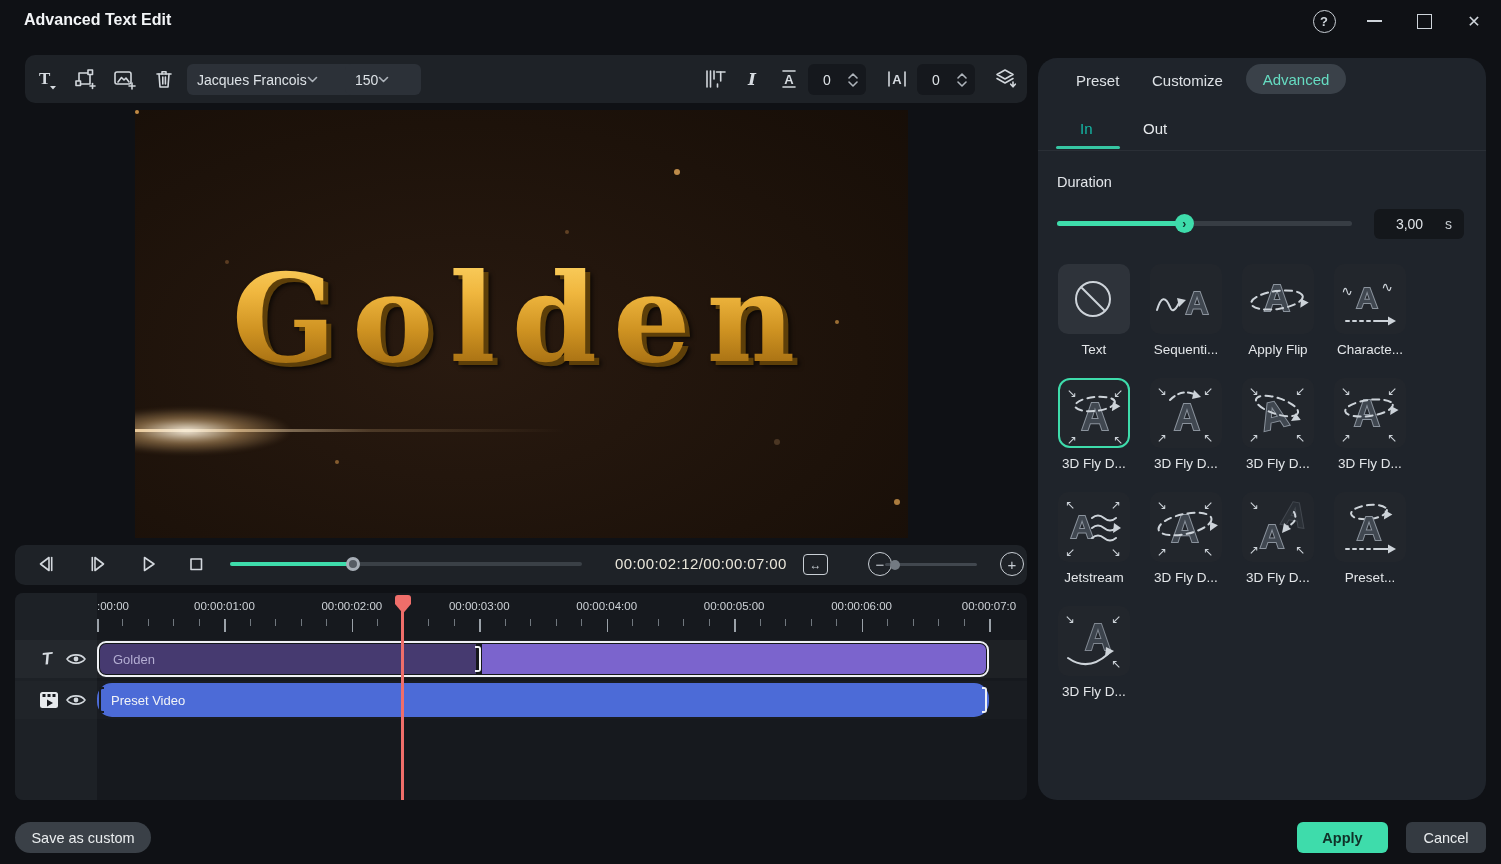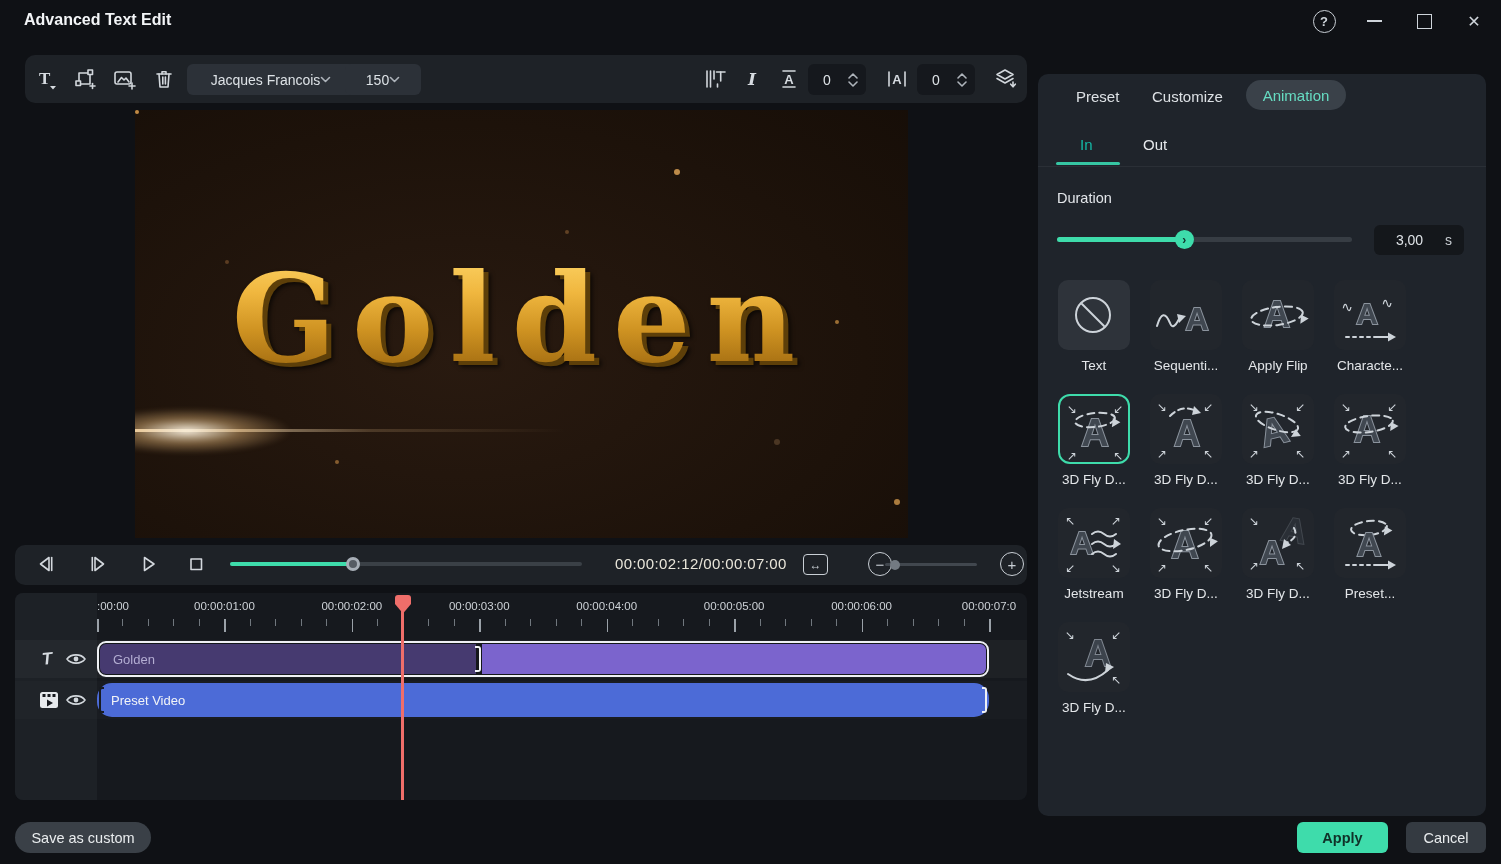--- a/index.html
+++ b/index.html
@@ -9,21 +9,21 @@
   .title{position:absolute;left:24px;top:11px;font-size:16px;font-weight:bold;color:#f3f5f7;}
   .cbtn{position:absolute;top:7px;width:28px;height:28px;display:flex;align-items:center;justify-content:center;color:#ced4da;}
   .helpc{width:21px;height:21px;border:1.6px solid #c9cfd5;border-radius:50%;display:flex;align-items:center;justify-content:center;font-size:13px;font-weight:bold;}
   .minbar{width:15px;height:0;border-top:2px solid #ced4da;}
   .maxbox{width:13px;height:13px;border:1.8px solid #ced4da;}
   .closex{font-size:16px;}
   
   .toolbar{position:absolute;left:25px;top:55px;width:1002px;height:48px;background:#1e2227;border-radius:10px;}
   .tico{position:absolute;top:12px;width:24px;height:24px;}
   .tico svg{stroke:#d2d7dc;stroke-width:1.6;fill:none;stroke-linecap:round;stroke-linejoin:round;}
-  .sel{position:absolute;top:9px;height:31px;background:#2c3138;border-radius:6px;display:flex;align-items:center;justify-content:center;padding:0 10px;font-size:14px;color:#dde2e6;}
+  .sel{position:absolute;top:9px;height:31px;background:#2c3138;border-radius:6px;display:flex;align-items:center;justify-content:flex-start;padding:0 10px;font-size:14px;color:#dde2e6;}
   .spinbox{position:absolute;top:9px;width:58px;height:31px;background:#15181d;border-radius:6px;display:flex;align-items:center;}
   .spinval{flex:1;text-align:center;font-size:14px;color:#dde2e6;}
   .chev{stroke:#aeb4bb;stroke-width:1.6;fill:none;stroke-linecap:round;stroke-linejoin:round;}
   
   .preview{position:absolute;left:135px;top:110px;width:773px;height:428px;overflow:hidden;
     background:radial-gradient(900px 520px at 42% 58%, #291a10 0%, #1d120a 45%, #150d07 75%, #100a06 100%);}
   .golden{position:absolute;left:0;right:0;top:50%;transform:translateY(-54%);text-align:center;
     font-family:"DejaVu Serif",serif;font-weight:bold;font-size:122px;letter-spacing:16px;
     background:linear-gradient(180deg,#ffd96d 0%,#f0b73f 32%,#cf9322 58%,#a87113 82%,#8a5a0d 100%);
     -webkit-background-clip:text;background-clip:text;color:transparent;
@@ -65,21 +65,21 @@
   .c1in{left:1px;background:#463a70;border-radius:6px 0 0 6px;}
   .c1rest{background:#7b64cd;border-radius:0 6px 6px 0;}
   .c1brk{position:absolute;top:3px;bottom:3px;width:6px;border:2px solid #f2f4f7;border-left:none;border-radius:0 3px 3px 0;box-sizing:border-box;}
   .cliplabel{position:absolute;left:14px;top:50%;transform:translateY(-50%);font-size:13px;}
   .clip2{position:absolute;left:82px;top:90px;width:892px;height:34px;background:#4c6bd7;border-radius:15px;}
   .c2lbrk{position:absolute;left:2px;top:4px;bottom:4px;width:5px;border:2px solid #171a1f;border-right:none;border-radius:3px 0 0 3px;box-sizing:border-box;}
   .c2rbrk{position:absolute;right:2px;top:4px;bottom:4px;width:5px;border:2px solid #eef0f4;border-left:none;border-radius:0 3px 3px 0;box-sizing:border-box;}
   .playhead-line{position:absolute;top:8px;bottom:0;width:3px;background:#ef6e6a;z-index:6;}
   .playhead-marker{position:absolute;top:2px;z-index:7;}
   
-  .panel{position:absolute;left:1038px;top:58px;width:448px;height:742px;background:#1f242b;border-radius:10px;margin-top:16px;}
+  .panel{position:absolute;left:1038px;top:58px;width:448px;height:742px;background:#1f242b;border-radius:19px;}
   .tab{position:absolute;top:14px;font-size:15px;color:#dde1e5;}
   .tabpill{position:absolute;left:208px;top:6px;width:100px;height:30px;background:#3a4149;border-radius:15px;
     display:flex;align-items:center;justify-content:center;font-size:15px;color:#66dcc2;}
   .subtab{position:absolute;top:62px;font-size:15px;color:#e6e9ec;}
   .subtab.on{color:#14b8a6;}
   .subline{position:absolute;left:18px;top:88px;width:64px;height:3px;border-radius:2px;background:#36c6a3;}
   .pdivider{position:absolute;left:0;top:92px;width:448px;height:1px;background:#2a2f36;}
   .durlabel{position:absolute;left:19px;top:116px;font-size:14.5px;color:#e3e6ea;}
   .dtrack{position:absolute;left:19px;top:163px;width:295px;height:5px;border-radius:3px;background:#373d44;}
   .dfill{height:5px;border-radius:3px;background:#3edcab;}
@@ -350,21 +350,21 @@
 
   <div class="playhead-line" id="ph-line" style="left: 386.332px;"></div>
   <svg class="playhead-marker" id="ph-marker" width="16" height="19" style="left: 379.832px;">
     <path d="M0,3 Q0,0 3,0 H13 Q16,0 16,3 V9 L8,18.5 L0,9 Z" fill="#ef6e6a"></path>
   </svg>
 </div>
 
 <div class="panel">
   <div class="tab" style="left:38px;">Preset</div>
   <div class="tab" style="left:114px;">Customize</div>
-  <div class="tabpill">Animation</div>
+  <div class="tabpill">Advanced</div>
 
   <div class="subtab on" style="left:42px;">In</div>
   <div class="subtab" style="left:105px;">Out</div>
   <div class="subline"></div>
   <div class="pdivider"></div>
 
   <div class="durlabel">Duration</div>
   <div class="dtrack">
     <div class="dfill" id="dur-fill" style="width: 43%;"></div>
     <div class="dthumb" id="dur-thumb" style="left: calc(43% - 9px);">›</div>

